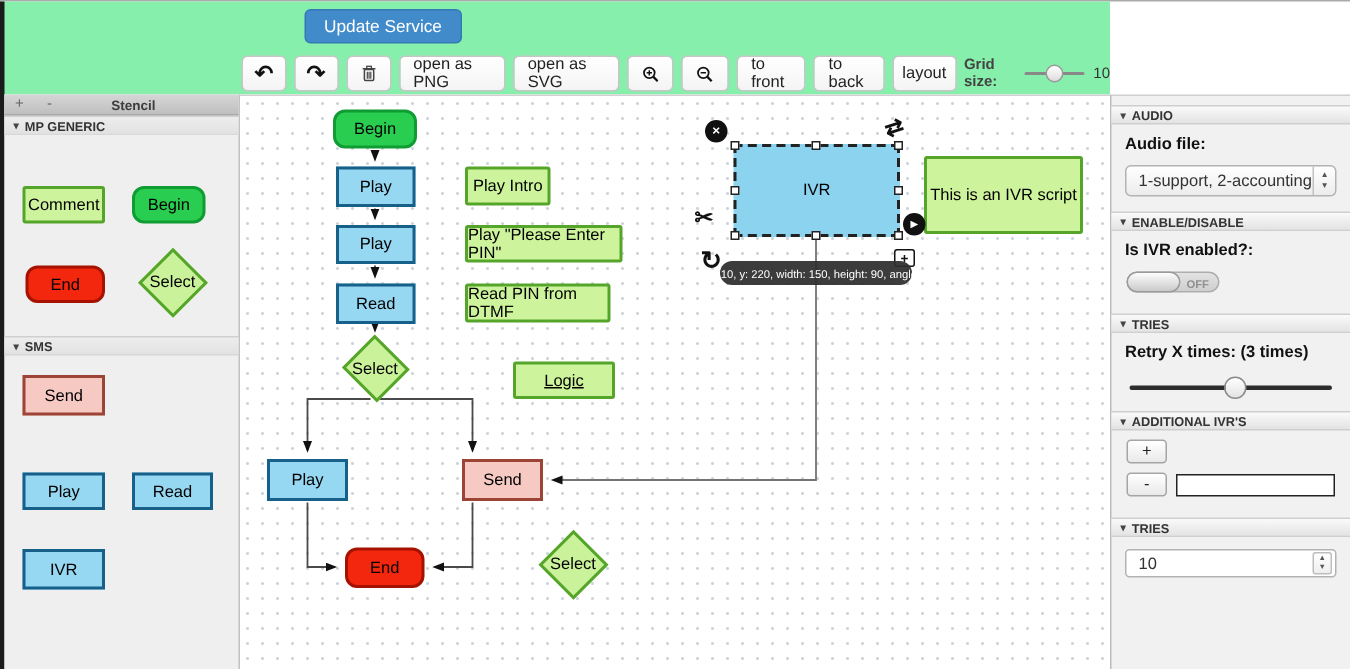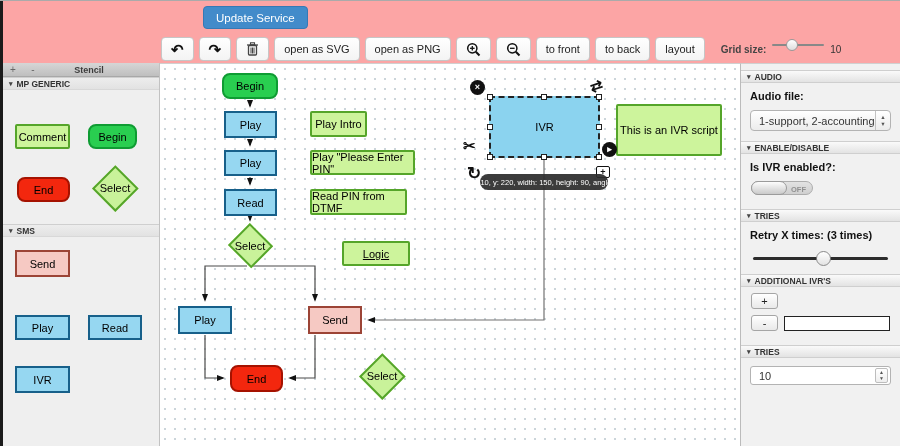--- a/index.html
+++ b/index.html
@@ -1,30 +1,30 @@
 <!DOCTYPE html>
 <html><head>
 <meta charset="utf-8">
 <style>
   * { margin:0; padding:0; box-sizing:border-box; }
   html,body { width:900px; height:446px; overflow:hidden; }
   body { font-family:"Liberation Sans", sans-serif; background:#fff; position:relative; }
   #app { position:absolute; inset:0; width:900px; height:446px; border-top:1px solid #aaa; }
 
   
-  #topbar { position:absolute; left:0; top:0; width:900px; height:62px; background:#fca5a5; }
+  #topbar { position:absolute; left:0; top:0; width:740px; height:62px; background:#86efac; }
   #update-btn { position:absolute; left:203px; top:5px; height:23px; padding:0 12px;
     background:#428bca; color:#fff; font-size:11.5px; border:1px solid #3579b5; border-radius:4px;
     display:flex; align-items:center; cursor:pointer; }
   #toolbar { position:absolute; left:161px; top:35px; height:26px; display:flex; align-items:center; gap:5px; }
   .tbtn { height:24px; min-width:26px; padding:0 9px; background:linear-gradient(#ffffff,#f4f4f4);
     border:1px solid #c6c6c6; border-radius:4px; display:flex; align-items:center; justify-content:center;
     font-size:11px; color:#222; cursor:pointer; }
   .tbtn .glyph { font-size:15px; font-weight:bold; line-height:1; color:#111; }
-  .slider-group { display:flex; margin-left:11px; gap:6px; }
+  .slider-group { display:flex; align-items:center; margin-left:0; gap:6px; }
   .slider-label { font-size:10px; font-weight:bold; color:#444; }
   .mini-track { position:relative; width:52px; height:2px; background:#888; border-radius:1px; }
   .mini-handle { position:absolute; left:14px; top:-5px; width:12px; height:12px; border-radius:50%;
     background:linear-gradient(#fff,#ddd); border:1px solid #999; cursor:pointer; }
   .slider-value { font-size:10px; color:#333; }
 
   
   #left-edge { position:absolute; left:0; top:0; width:3px; height:446px; background:#1b1b1b; }
 
   
@@ -120,22 +120,22 @@
       <div class="tbtn">
         <svg width="13" height="14" viewBox="0 0 13 14">
           <rect x="2.5" y="3.5" width="8" height="9.5" rx="1" fill="none" stroke="#444" stroke-width="1.3"></rect>
           <line x1="1" y1="3" x2="12" y2="3" stroke="#444" stroke-width="1.3"></line>
           <rect x="4.5" y="0.8" width="4" height="2" fill="none" stroke="#444" stroke-width="1.1"></rect>
           <line x1="5" y1="5.5" x2="5" y2="11.5" stroke="#444" stroke-width="1"></line>
           <line x1="6.5" y1="5.5" x2="6.5" y2="11.5" stroke="#444" stroke-width="1"></line>
           <line x1="8" y1="5.5" x2="8" y2="11.5" stroke="#444" stroke-width="1"></line>
         </svg>
       </div>
+      <div class="tbtn">open as PNG</div>
       <div class="tbtn">open as SVG</div>
-      <div class="tbtn">open as PNG</div>
       <div class="tbtn">
         <svg width="15" height="15" viewBox="0 0 15 15">
           <circle cx="6.3" cy="6.3" r="4.6" fill="none" stroke="#111" stroke-width="1.5"></circle>
           <line x1="9.8" y1="9.8" x2="13.5" y2="13.5" stroke="#111" stroke-width="2"></line>
           <line x1="4" y1="6.3" x2="8.6" y2="6.3" stroke="#111" stroke-width="1.3"></line>
           <line x1="6.3" y1="4" x2="6.3" y2="8.6" stroke="#111" stroke-width="1.3"></line>
         </svg>
       </div>
       <div class="tbtn">
         <svg width="15" height="15" viewBox="0 0 15 15">

